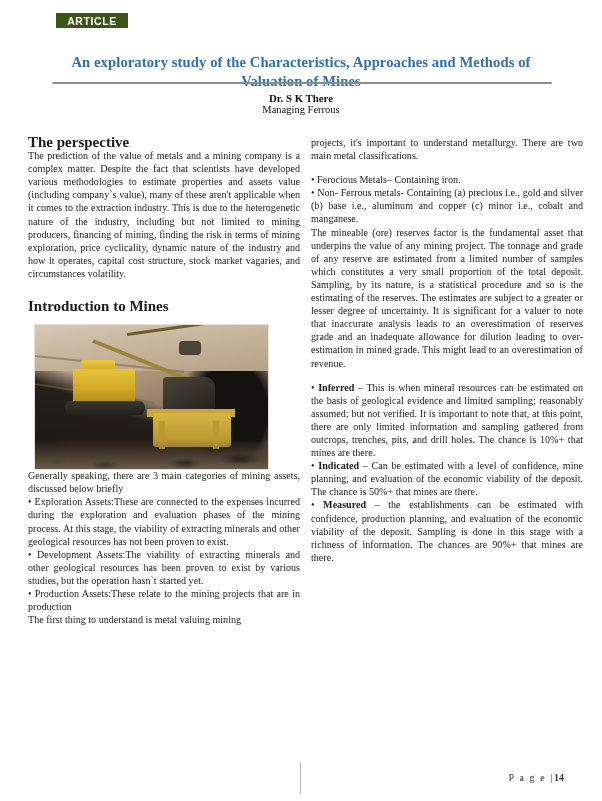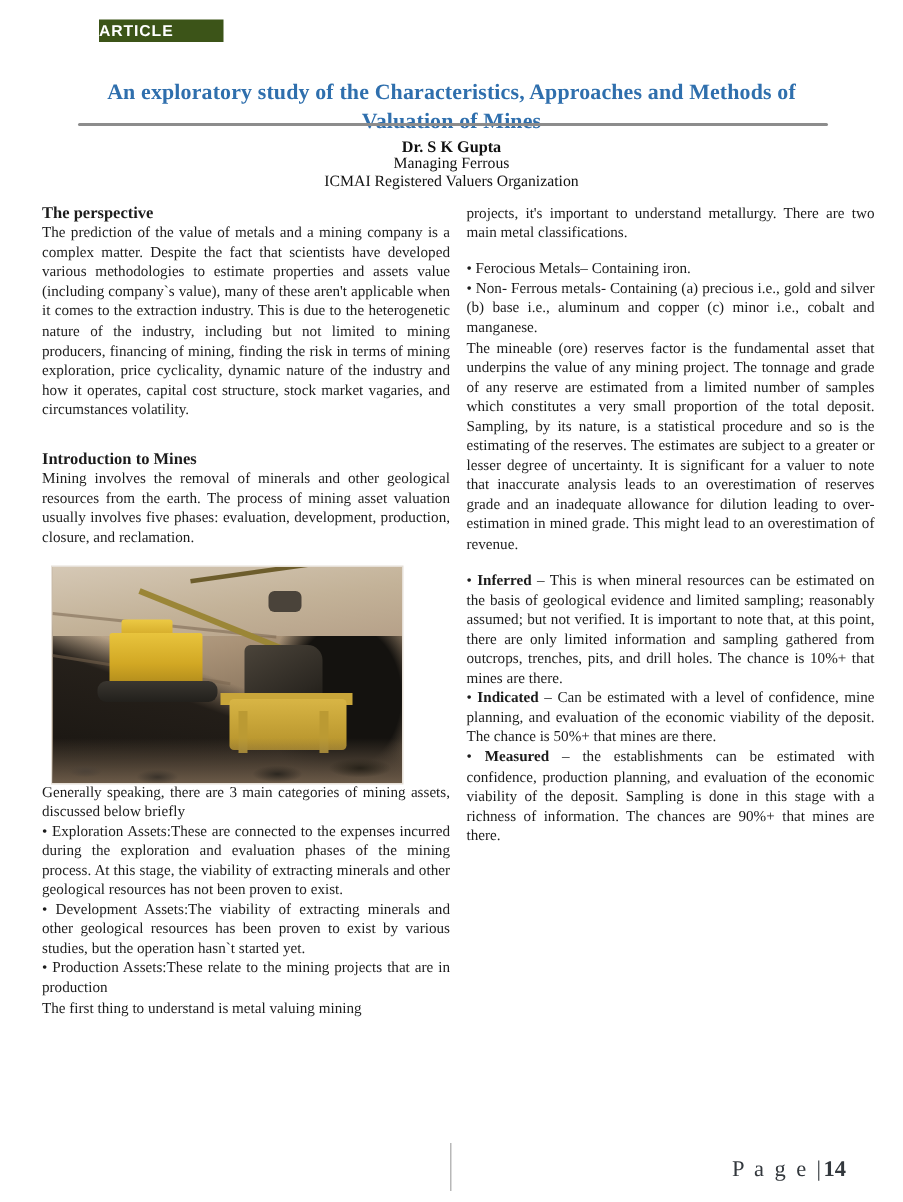--- a/index.html
+++ b/index.html
@@ -19,27 +19,28 @@
     position: relative;
     width: 602px;
     height: 801px;
     box-sizing: border-box;
     padding: 0;
   }
 
   
   .article-badge {
     position: absolute;
-    left: 66px;
+    left: 56px;
     top: 13px;
-    width: 83px;
+    width: 72px;
     height: 15px;
     background: #3c5418;
     display: flex;
     align-items: center;
+    justify-content: center;
   }
   .article-badge .label {
     color: #ffffff;
     font-family: "Liberation Sans", sans-serif;
     font-weight: bold;
     font-size: 10.5px;
     letter-spacing: 0.6px;
   }
 
   .title {
@@ -100,21 +101,21 @@
 
   .col p {
     margin: 0 0 0 0;
     text-align: justify;
     text-justify: inter-word;
     hyphens: none;
   }
   .col p.gap { margin-top: 11px; }
   .heading {
     font-weight: bold;
-    font-size: 11px;
+    font-size: 15px;
     margin: 0;
     text-align: left;
   }
   .heading.spaced { margin-top: 20px; }
   .lead {
     margin-top: 7px;
   }
   b.term { font-weight: bold; }
 
   
@@ -253,51 +254,49 @@
     color: #2f5fa8;
     font-weight: bold;
     font-size: 12px;
     letter-spacing: 0.3px;
   }
   .footer-right {
     position: absolute;
     right: 38px;
     top: 772px;
     color: #33383d;
-    font-size: 15px;
+    font-size: 10px;
   }
   .footer-right .pg { letter-spacing: 1.6px; }
   .footer-right .num { font-weight: bold; letter-spacing: 0; }
 </style>
 </head>
 <body>
 
 <div class="page">
 
   <div class="article-badge">
     <span class="label">ARTICLE</span>
   </div>
 
   <div class="title">An exploratory study of the Characteristics, Approaches and Methods of Valuation of Mines</div>
   <div class="title-rule"></div>
 
   <div class="byline">
-    <div class="author">Dr. S K Gupta</div>
+    <div class="author">Dr. S K There</div>
     <div>Managing Ferrous</div>
-    <div>ICMAI   Registered Valuers Organization</div>
   </div>
 
   <div class="columns">
 
     <div class="col col-left">
       <p class="heading">The perspective</p>
       <p class="lead">The prediction of the value of metals and a mining company is a complex matter. Despite the fact that scientists have developed various methodologies to estimate properties and assets value (including company`s value), many of these aren't applicable when it comes to the extraction industry. This is due to the heterogenetic nature of the industry, including but not limited to mining producers, financing of mining, finding the risk in terms of mining exploration, price cyclicality, dynamic nature of the industry and how it operates, capital cost structure, stock market vagaries, and circumstances volatility.</p>
 
       <p class="heading spaced">Introduction to Mines</p>
-      <p>Mining involves the removal of minerals and other geological resources from the earth. The process of mining asset valuation usually involves five phases: evaluation, development, production, closure, and reclamation.</p>
 
       <div class="photo-wrap">
         <div class="photo">
           <div class="sky-bench"></div>
           <div class="bench-line" style="left:0;top:30px;width:150px;transform:rotate(6deg);"></div>
           <div class="bench-line" style="left:0;top:58px;width:120px;transform:rotate(9deg);"></div>
           <div class="shovel-boom"></div>
           <div class="shovel-boom2"></div>
           <div class="shovel-pulley"></div>
           <div class="shovel-cab"></div>

